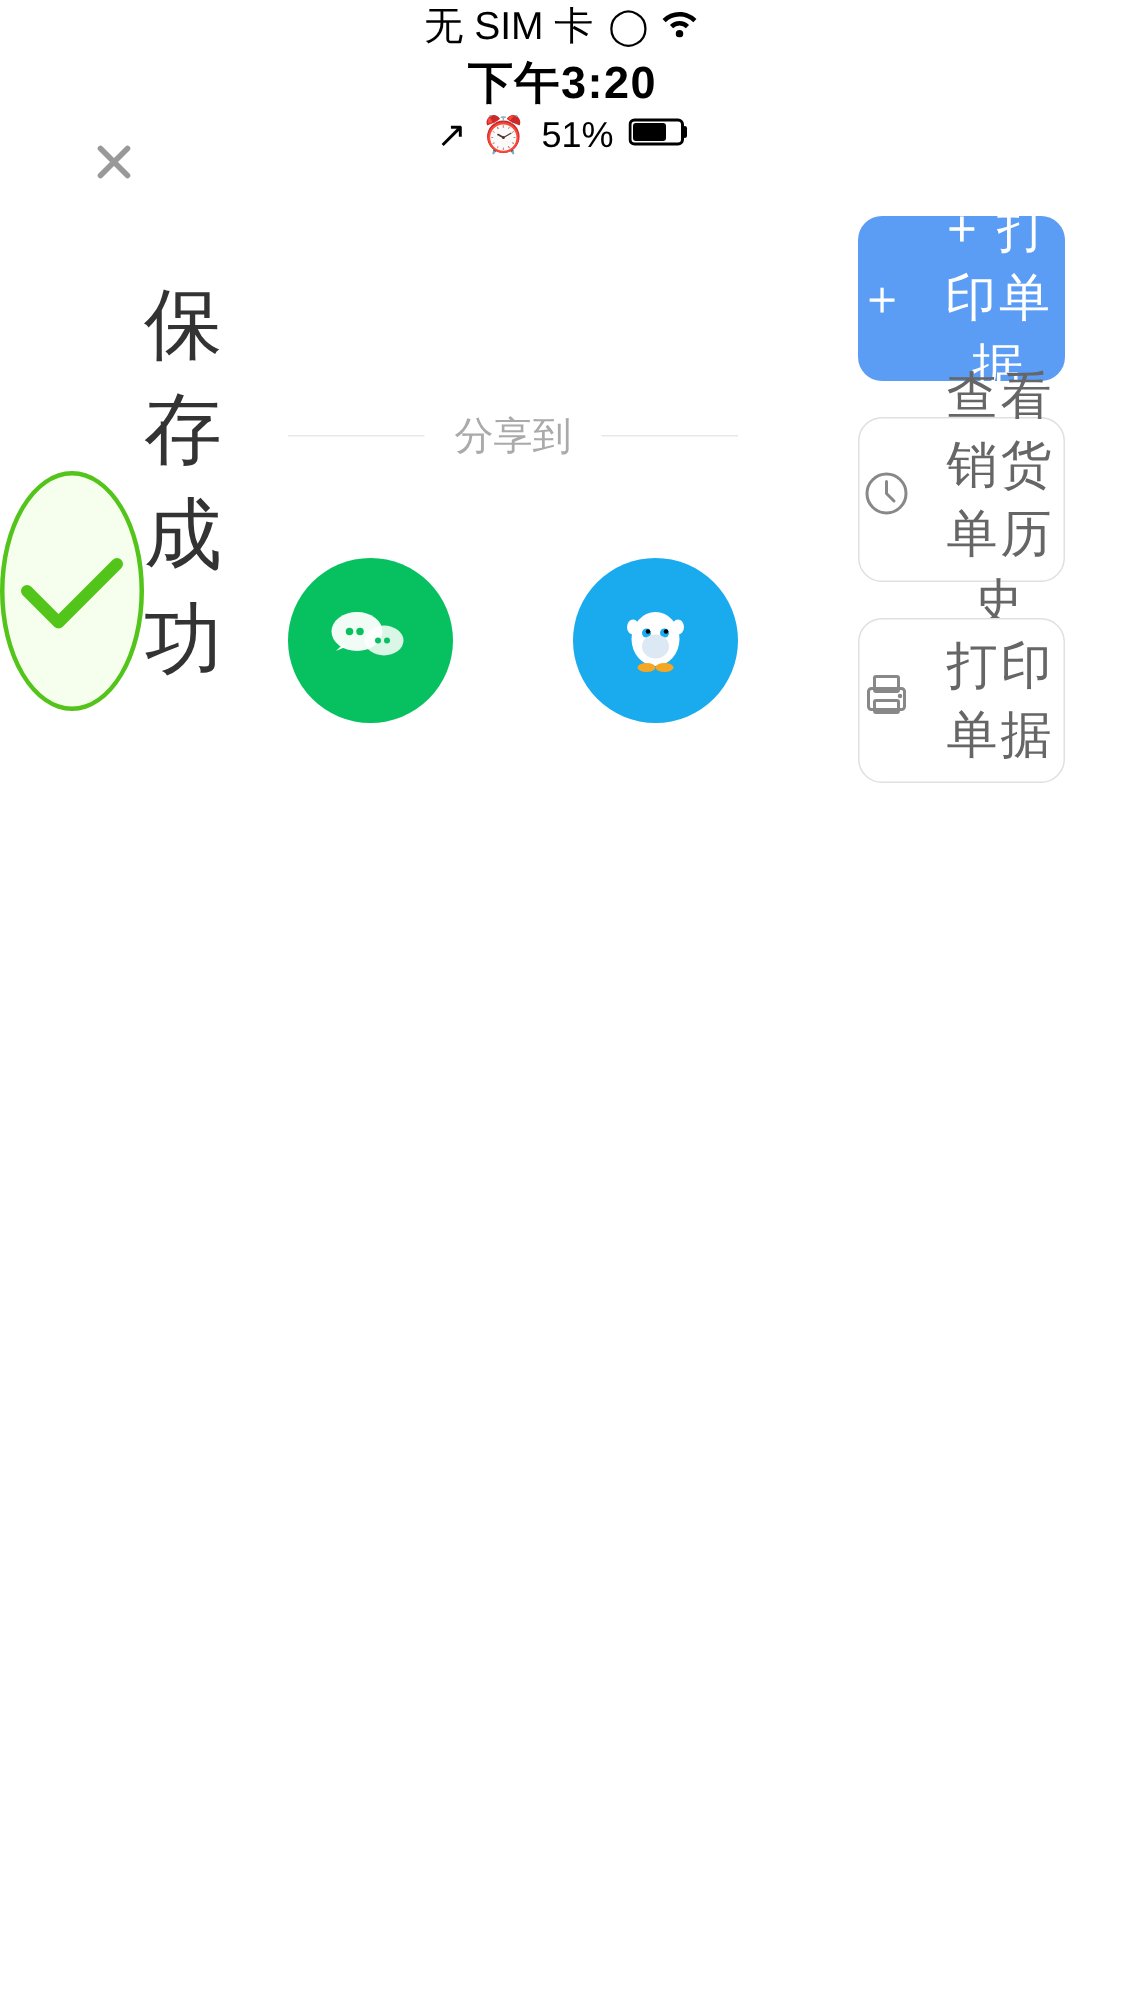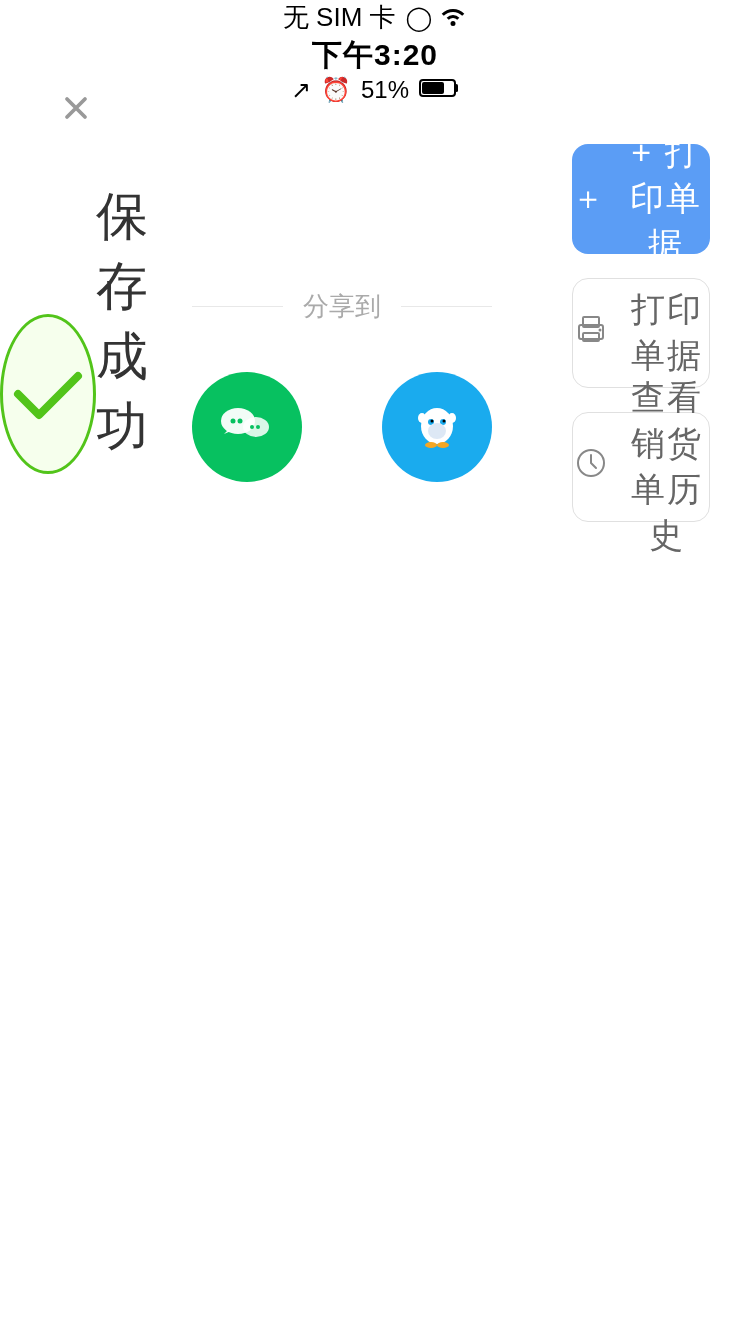--- a/index.html
+++ b/index.html
@@ -107,21 +107,21 @@
     .share-section {
       width: 100%;
       padding: 0 40px;
       margin-bottom: 40px;
     }
 
     .share-divider {
       display: flex;
       align-items: center;
       gap: 20px;
-      margin-bottom: 48px;
+      margin-bottom: 64px;
     }
 
     .divider-line {
       flex: 1;
       height: 1px;
       background: #e8e8e8;
     }
 
     .share-label {
       font-size: 26px;
@@ -303,33 +303,33 @@
   <div class="actions">
 
     <button class="btn-primary">
       <span class="btn-icon">＋</span>
       <span>+ 打印单据</span>
     </button>
 
     <button class="btn-secondary">
       <span class="btn-icon">
         <svg width="36" height="36" viewBox="0 0 36 36" fill="none" xmlns="http://www.w3.org/2000/svg">
+          <circle cx="18" cy="18" r="13" stroke="#888" stroke-width="2"></circle>
+          <path d="M18 10v8l5 5" stroke="#888" stroke-width="2" stroke-linecap="round" stroke-linejoin="round"></path>
+        </svg>
+      </span>
+      <span>查看销货单历史</span>
+    </button>
+
+    <button class="btn-secondary">
+      <span class="btn-icon">
+        <svg width="36" height="36" viewBox="0 0 36 36" fill="none" xmlns="http://www.w3.org/2000/svg">
           <rect x="6" y="14" width="24" height="14" rx="2" stroke="#888" stroke-width="2"></rect>
           <rect x="10" y="6" width="16" height="10" rx="1" stroke="#888" stroke-width="2"></rect>
           <rect x="10" y="22" width="16" height="8" rx="1" stroke="#888" stroke-width="2"></rect>
           <circle cx="27" cy="19" r="1.5" fill="#888"></circle>
         </svg>
       </span>
       <span>打印单据</span>
     </button>
-
-    <button class="btn-secondary">
-      <span class="btn-icon">
-        <svg width="36" height="36" viewBox="0 0 36 36" fill="none" xmlns="http://www.w3.org/2000/svg">
-          <circle cx="18" cy="18" r="13" stroke="#888" stroke-width="2"></circle>
-          <path d="M18 10v8l5 5" stroke="#888" stroke-width="2" stroke-linecap="round" stroke-linejoin="round"></path>
-        </svg>
-      </span>
-      <span>查看销货单历史</span>
-    </button>
   </div>
 
 </div>
 
 </body></html>

